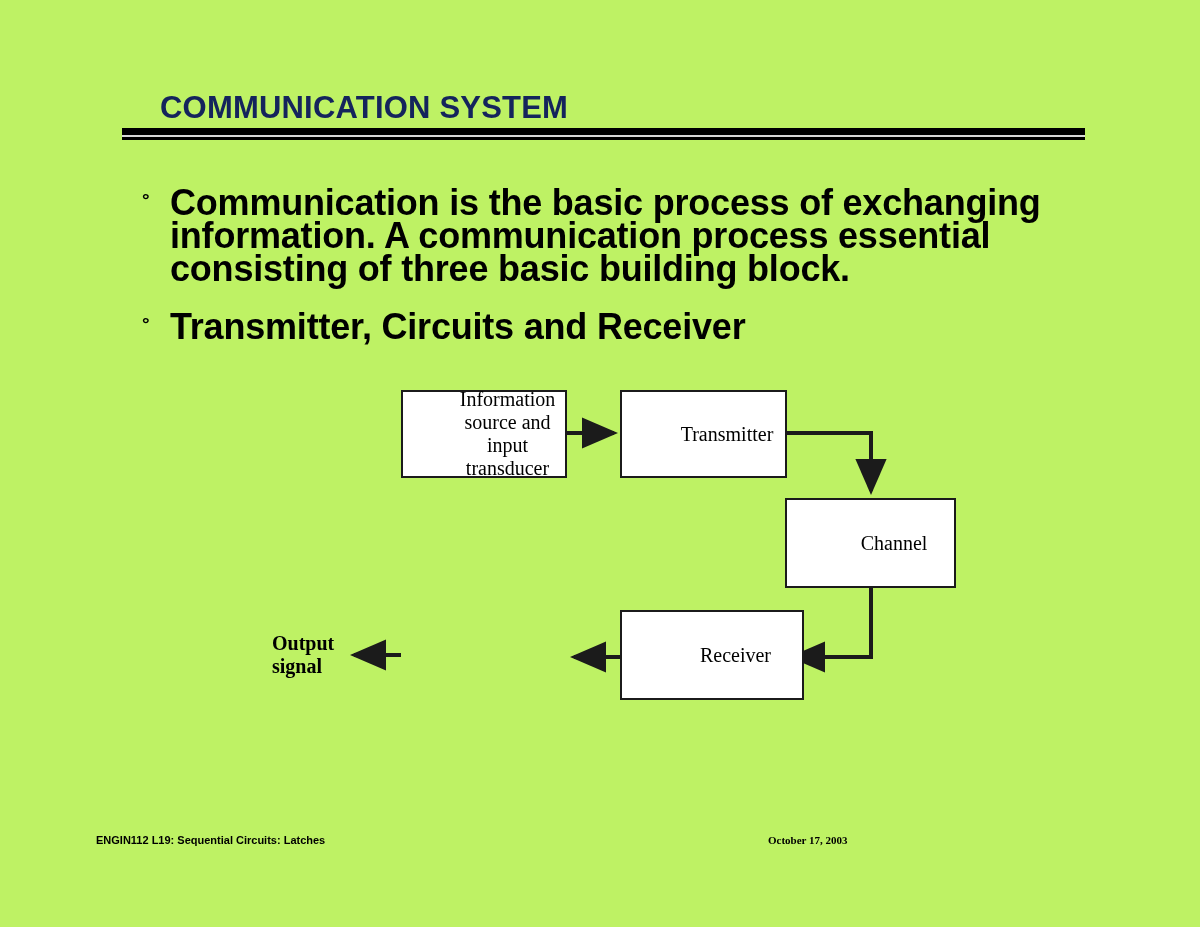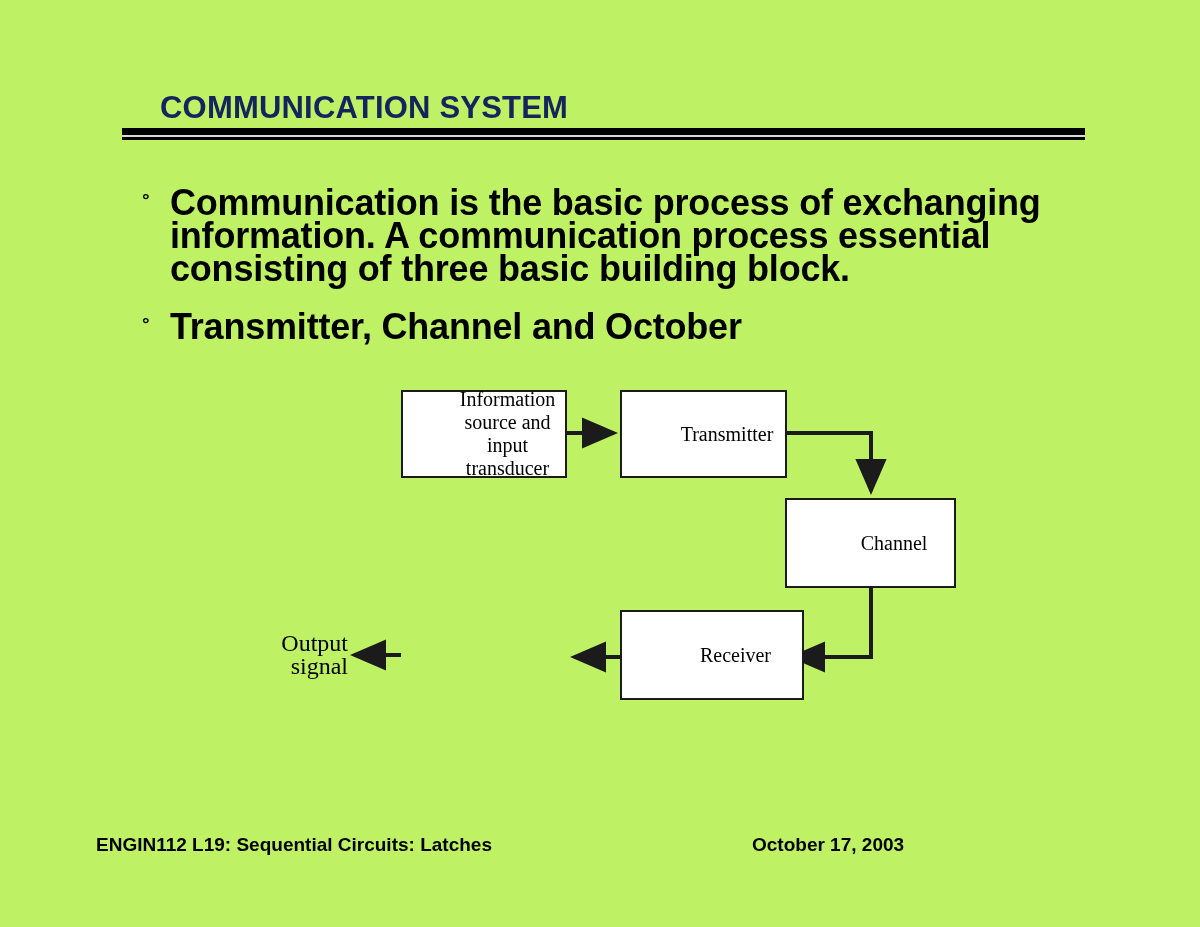--- a/index.html
+++ b/index.html
@@ -110,37 +110,38 @@
 
   #box-source      { left: 401px; top: 390px; width: 166px; height: 88px; }
   #box-transmitter { left: 620px; top: 390px; width: 167px; height: 88px; }
   #box-channel     { left: 785px; top: 498px; width: 171px; height: 90px; }
   #box-receiver    { left: 620px; top: 610px; width: 184px; height: 90px; }
   #box-outtrans    { left: 401px; top: 610px; width: 166px; height: 90px; }
 
   .dgm-label {
     position: absolute;
     font-family: "Liberation Serif", serif;
-    font-size: 24px;
+    font-size: 20px;
     line-height: 23px;
     color: #000000;
-    text-align: right;
+    text-align: left;
+    font-weight: bold;
   }
   #label-output-signal { left: 272px; top: 632px; width: 76px; }
 
   
   .footer-text {
     position: absolute;
-    font-size: 19px;
+    font-size: 11px;
     font-weight: bold;
     color: #000000;
     white-space: nowrap;
   }
   #footer-left  { left: 96px;  top: 834px; }
-  #footer-right { left: 752px; top: 834px; }
+  #footer-right { left: 768px; top: 834px; font-family: Liberation Serif, serif; }
 </style>
 </head>
 <body>
 
 <div id="slide">
 
   <div id="slide-title">COMMUNICATION SYSTEM</div>
   <div class="title-rule-thick"></div>
   <div class="title-rule-gap"></div>
   <div class="title-rule-thin"></div>
@@ -148,21 +149,21 @@
   <div class="bullet-block" id="bullet-1">
     <div class="bullet-row">
       <span class="bullet-mark">°</span>
       <span class="bullet-text">Communication is the basic process of exchanging information. A communication process essential consisting of three basic building block.</span>
     </div>
   </div>
 
   <div class="bullet-block" id="bullet-2">
     <div class="bullet-row">
       <span class="bullet-mark">°</span>
-      <span class="bullet-text">Transmitter, Channel and October</span>
+      <span class="bullet-text">Transmitter, Circuits and Receiver</span>
     </div>
   </div>
 
   <svg id="diagram" viewBox="0 0 1200 927" xmlns="http://www.w3.org/2000/svg">
     <defs>
       <marker id="arrowR" markerWidth="9" markerHeight="9" refX="8" refY="4.5" orient="auto">
         <path d="M0,0.6 L9,4.5 L0,8.4 Z" fill="#1b1b1b"></path>
       </marker>
     </defs>
 

